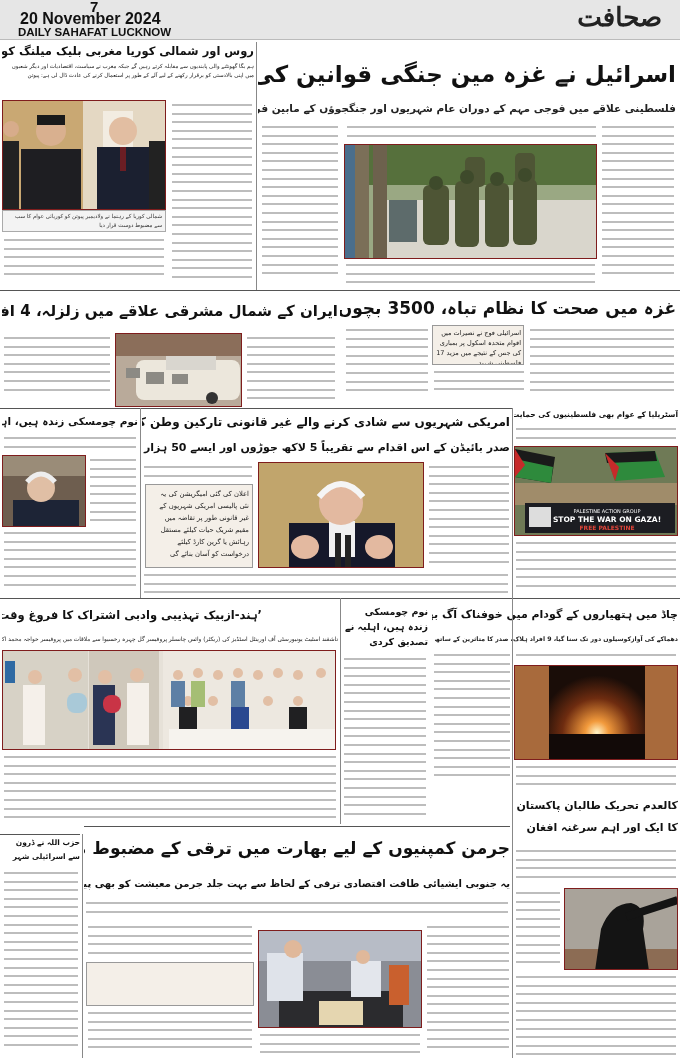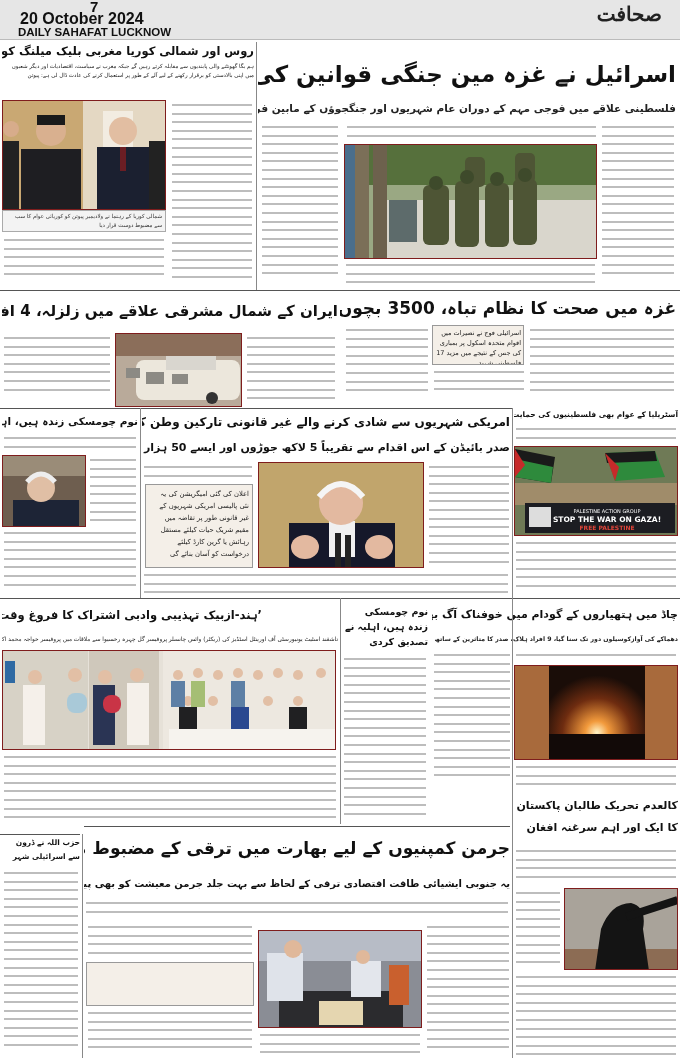--- a/index.html
+++ b/index.html
@@ -4,39 +4,39 @@
 <style>
   * { box-sizing: border-box; margin: 0; padding: 0; }
   html, body { width: 680px; height: 1061px; background: #ffffff; overflow: hidden; }
   body { font-family: "DejaVu Sans", sans-serif; color: #111; position: relative; }
   .abs { position: absolute; }
   .rtl { direction: rtl; text-align: right; }
   .masthead { left: 0; top: 0; width: 680px; height: 40px; background: #e6e6e6; border-bottom: 1px solid #bbb; }
   .page-no { left: 90px; top: -2px; font-family: "Liberation Sans", sans-serif; font-weight: bold; font-size: 15px; }
   .date { left: 20px; top: 10px; font-family: "Liberation Sans", sans-serif; font-weight: bold; font-size: 16px; }
   .paper-en { left: 18px; top: 26px; font-family: "Liberation Sans", sans-serif; font-weight: bold; font-size: 11.5px; }
-  .logo { right: 18px; top: 2px; font-family: "DejaVu Serif", serif; font-size: 20px; font-weight: bold; color: #222; }
+  .logo { right: 18px; top: 2px; font-family: "DejaVu Serif", serif; font-size: 26px; font-weight: bold; color: #222; }
   .hl { font-family: "DejaVu Sans", sans-serif; font-weight: bold; color: #111; white-space: nowrap; overflow: hidden; }
   .sub { font-family: "DejaVu Sans", sans-serif; color: #222; white-space: nowrap; overflow: hidden; }
   .body-text { font-size: 5.2px; line-height: 8.6px; color: #444; overflow: hidden; }
   .col { overflow: hidden; }
   .line { height: 8.6px; border-bottom: 1px solid transparent; position: relative; }
   .line::after { content: ""; position: absolute; left: 2px; right: 2px; top: 4px; height: 2px; background: #9a9a9a; opacity: .65; }
   .photo { overflow: hidden; border: 1px solid #7f1d1d; }
   .caption { font-size: 5.5px; color: #333; background: #f3f3f3; border: 1px solid #aaa; padding: 1px 3px; overflow: hidden; }
   .boxquote { background: #f4efe8; border: 1px solid #999; font-size: 8px; line-height: 13px; padding: 4px; color: #222; overflow: hidden; }
   .rule-h { height: 1px; background: #555; }
   .rule-v { width: 1px; background: #888; }
 </style>
 </head>
 <body>
 
 <div class="abs masthead">
   <div class="abs page-no">7</div>
-  <div class="abs date">20 October 2024</div>
+  <div class="abs date">20 November 2024</div>
   <div class="abs paper-en">DAILY SAHAFAT LUCKNOW</div>
   <div class="abs logo rtl">صحافت</div>
 </div>
 
 <div class="abs hl rtl" style="left:258px; top:56px; width:418px; font-size:23px; line-height:36px;">اسرائیل نے غزہ مین جنگی قوانین کی خلاف ورزیاں کیں!</div>
 <div class="abs sub rtl" style="left:258px; top:100px; width:418px; font-size:10.5px; font-weight:bold; line-height:16px;">فلسطینی علاقے میں فوجی مہم کے دوران عام شہریوں اور جنگجوؤں کے مابین فرق کرنے میں صہیونی ناکام</div>
 
 <div class="abs body-text col" style="left:600px; top:122px; width:76px; height:165px;">
   <div class="line"></div>
     <div class="line"></div>

